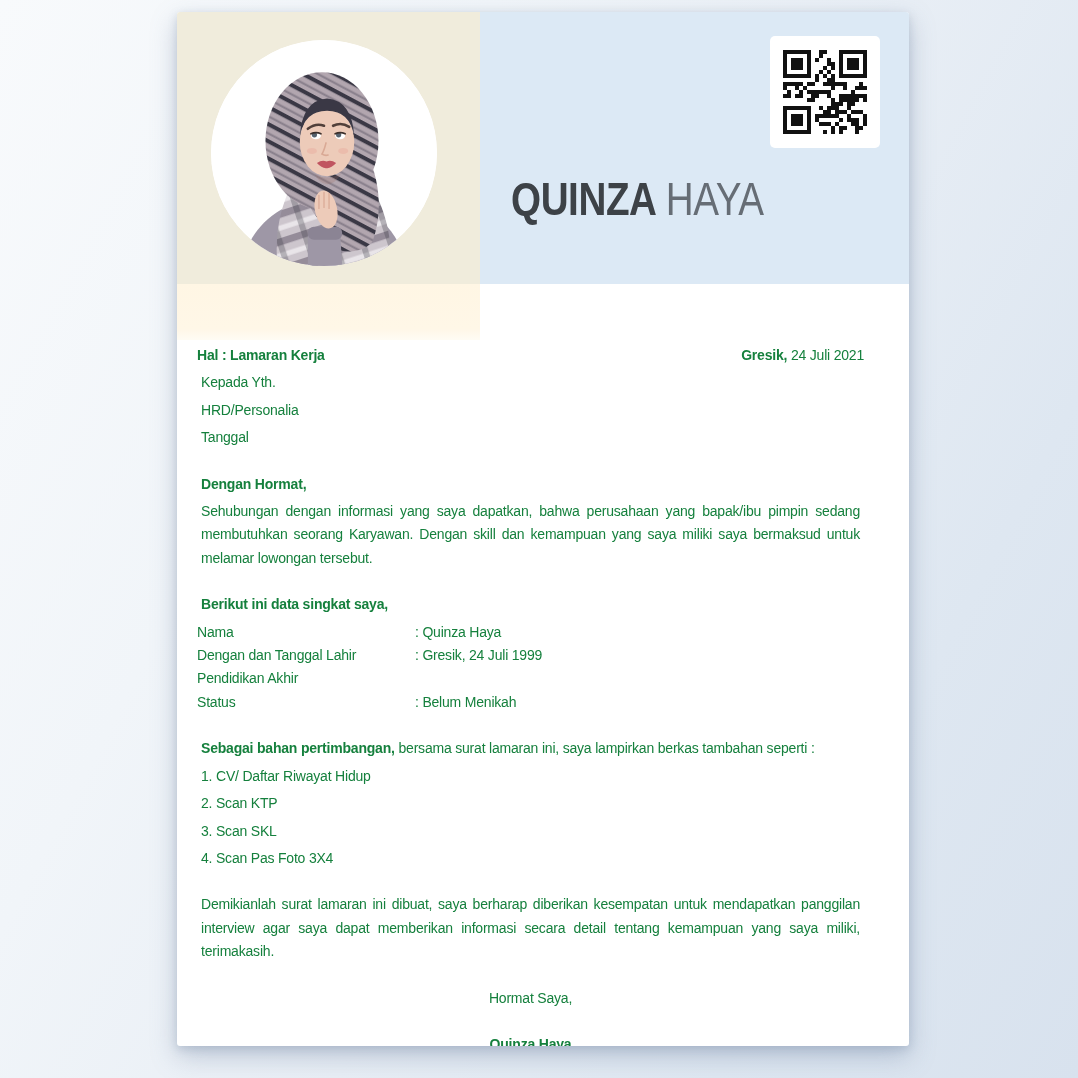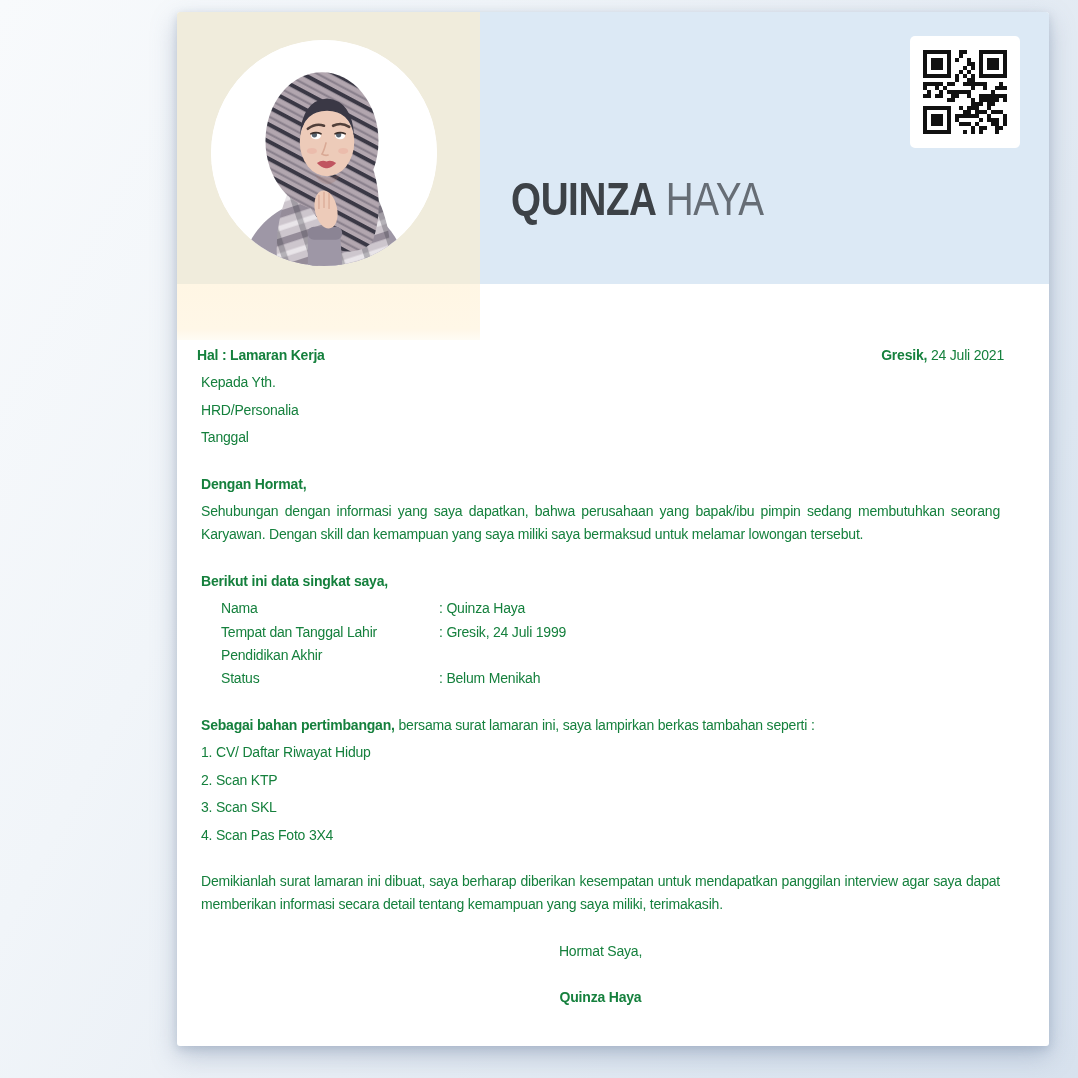--- a/index.html
+++ b/index.html
@@ -8,21 +8,21 @@
     overflow: hidden;
     font-family: "Liberation Sans", sans-serif;
   }
   body {
     position: relative;
     background: linear-gradient(118deg, #f8fafc 0%, #f1f5f9 30%, #e8eef5 55%, #dee7f1 78%, #d8e2ee 100%);
   }
   .page {
     position: absolute;
     left: 177px; top: 12px;
-    width: 872px; height: 1034px;
+    width: 732px; height: 1034px;
     background: #ffffff;
     border-radius: 3px;
     overflow: hidden;
     box-shadow: 0 10px 26px rgba(110,130,160,0.38), 0 3px 8px rgba(110,130,160,0.25);
   }
   
   .header { display: flex; height: 272px; }
   .header-left {
     width: 303px; flex-shrink: 0;
     background: #f0ecdc;
@@ -72,21 +72,21 @@
     line-height: 23.4px;
     letter-spacing: -0.2px;
     color: #15803d;
   }
   .letter-body p { margin: 4px; }
   .b { font-weight: bold; }
   .gap { margin-top: 23px !important; }
   .row-subject { display: flex; justify-content: space-between; }
   .just { text-align: justify; }
   .data-row { display: flex; }
-  .data-label { width: 218px; flex-shrink: 0; margin-left: 24px; }
+  .data-label { width: 218px; flex-shrink: 0; }
   .right { text-align: center; }
 </style>
 </head>
 <body>
 
 <div class="page">
 
   <div class="header">
     <div class="header-left">
       <div class="photo-circle">
@@ -393,21 +393,21 @@
 
     <p class="b gap" style="margin-top:47px">Dengan Hormat,</p>
     <p class="just">Sehubungan dengan informasi yang saya dapatkan, bahwa perusahaan yang bapak/ibu pimpin sedang membutuhkan seorang Karyawan. Dengan skill dan kemampuan yang saya miliki saya bermaksud untuk melamar lowongan tersebut.</p>
 
     <p class="b gap">Berikut ini data singkat saya,</p>
     <div class="data-row">
       <span class="data-label">Nama</span>
       <span>: Quinza Haya</span>
     </div>
     <div class="data-row">
-      <span class="data-label">Tempat dan Tanggal Lahir</span>
+      <span class="data-label">Dengan dan Tanggal Lahir</span>
       <span>: Gresik, 24 Juli 1999</span>
     </div>
     <div class="data-row">
       <span class="data-label">Pendidikan Akhir</span>
     </div>
     <div class="data-row">
       <span class="data-label">Status</span>
       <span>: Belum Menikah</span>
     </div>
 

